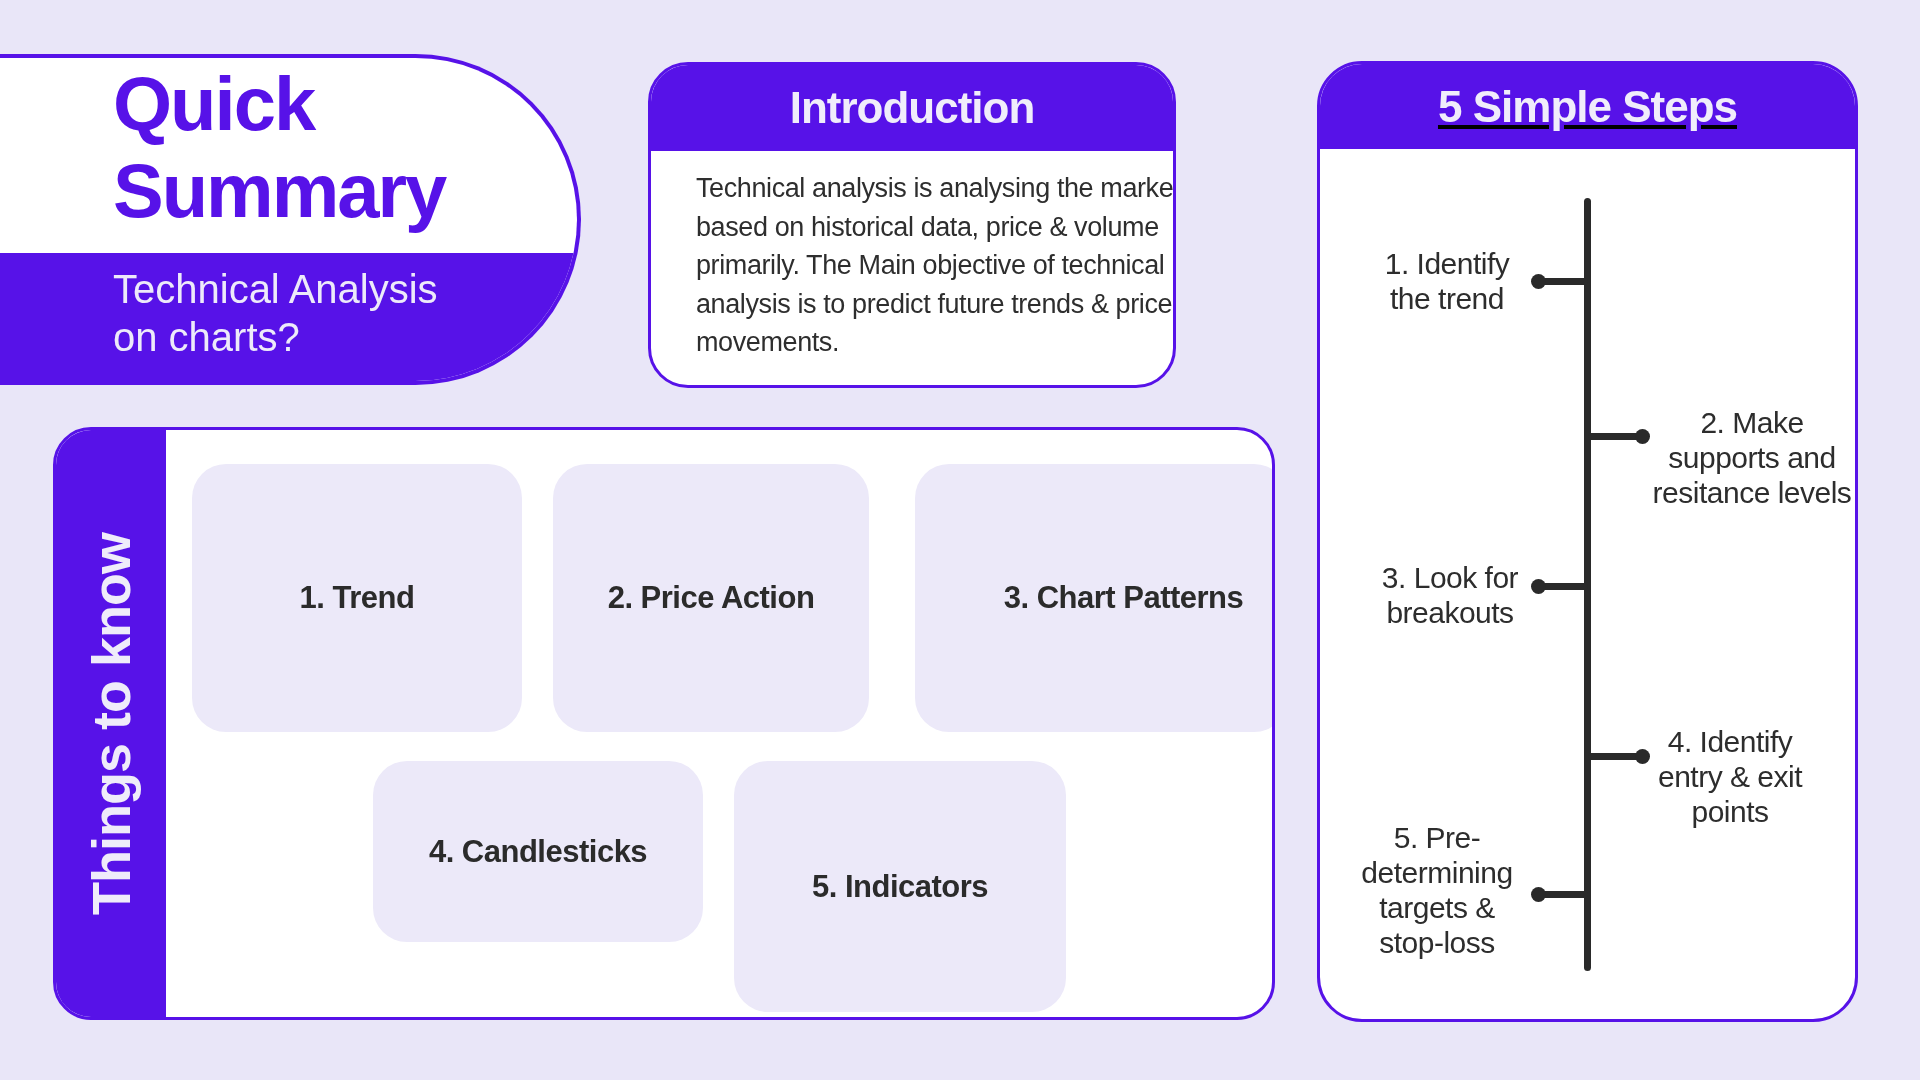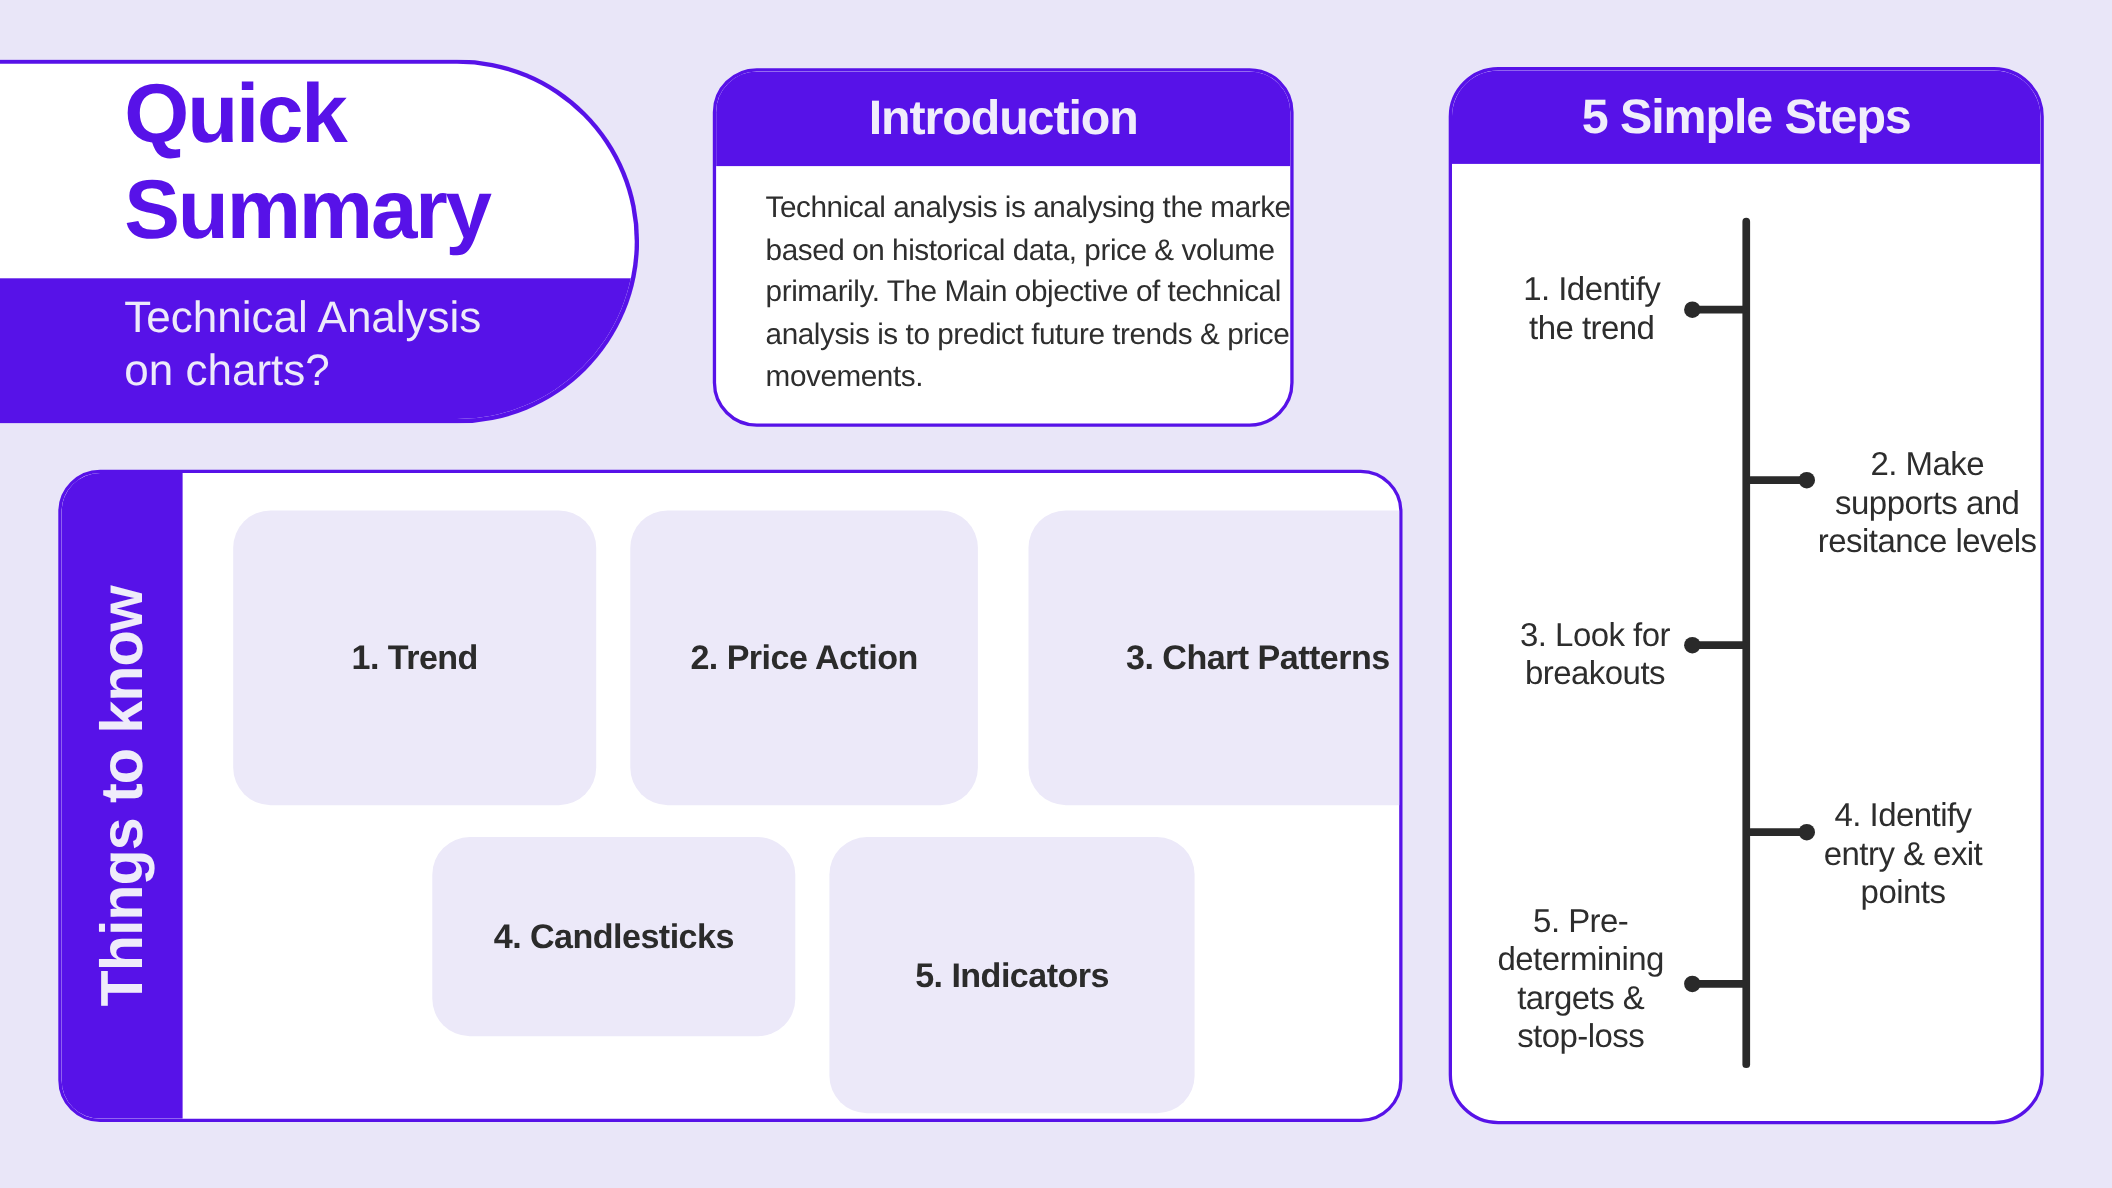--- a/index.html
+++ b/index.html
@@ -60,31 +60,31 @@
     position:absolute;left:0;top:0;width:110px;height:100%;
     background:#5712E8;display:flex;align-items:center;justify-content:center;
   }
   .know-side span{
     writing-mode:vertical-rl;transform:rotate(180deg);
     font-size:54px;font-weight:bold;color:#EFECFA;letter-spacing:-1px;
   }
   .kbox{
     position:absolute;background:#ECE9F9;border-radius:34px;
     display:flex;align-items:center;justify-content:center;
-    font-size:31px;font-weight:bold;color:#2B2B2B;letter-spacing:-0.5px;margin-left:20px;
+    font-size:31px;font-weight:bold;color:#2B2B2B;letter-spacing:-0.5px;
   }
   .kbox1{left:136px;top:34px;width:330px;height:268px;}
   .kbox2{left:497px;top:34px;width:316px;height:268px;}
   .kbox3{left:859px;top:34px;width:329px;height:268px;padding-left:44px;}
   .kbox4{left:317px;top:331px;width:330px;height:181px;text-align:center;}
   .kbox5{left:678px;top:331px;width:332px;height:251px;}
 
   
   .steps{left:1317px;top:61px;width:541px;height:961px;border-radius:45px;}
-  .steps .card-header{height:85px;}
+  .steps .card-header{height:85px;text-decoration:underline;}
 
   .tl-line{
     position:absolute;left:1584px;top:198px;width:7px;height:773px;
     background:#2A2A2A;border-radius:4px;
   }
   .tl-conn{position:absolute;height:7px;background:#2A2A2A;border-radius:4px;}
   .conn1{left:1539px;top:278px;width:49px;}
   .conn2{left:1588px;top:433px;width:54px;}
   .conn3{left:1539px;top:583px;width:49px;}
   .conn4{left:1588px;top:753px;width:54px;}

